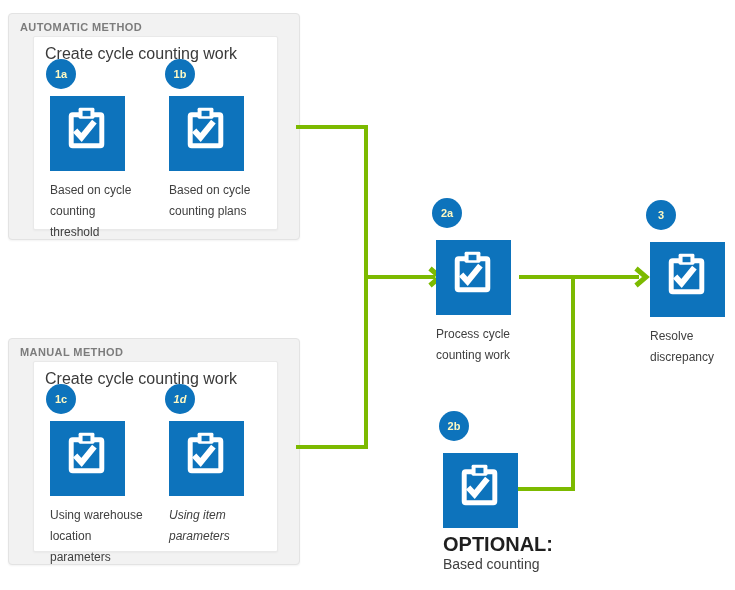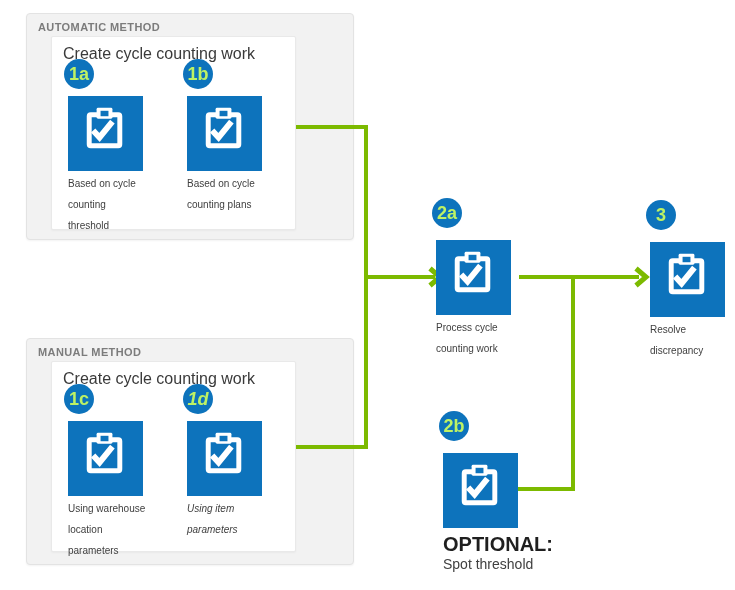--- a/index.html
+++ b/index.html
@@ -10,39 +10,39 @@
   html,body{background:#fff;}
   body{font-family:"Liberation Sans", sans-serif;color:var(--text);}
   .canvas{position:relative;width:735px;height:590px;background:#fff;overflow:hidden;}
 
   
   .connectors{position:absolute;left:0;top:0;z-index:1;}
   .line{stroke:var(--green);stroke-width:4;fill:none;}
   .arrowhead{stroke:var(--green);stroke-width:5;fill:none;stroke-linecap:butt;stroke-linejoin:miter;}
 
   
-  .panel{position:absolute;left:26px;width:328px;height:227px;background:var(--panelBg);
+  .panel{position:absolute;left:8px;width:292px;height:227px;background:var(--panelBg);
          border:1px solid var(--panelBorder);border-radius:4px;box-shadow:0 1px 2px rgba(0,0,0,.05);z-index:0;}
   .panel.automatic{top:13px;}
   .panel.manual{top:338px;}
   .panel-header{padding:7px 0 0 11px;font-size:11px;font-weight:bold;letter-spacing:.4px;color:var(--muted);}
   .panel-inner{position:absolute;left:24px;top:22px;width:245px;background:#fff;
                border:1px solid var(--innerBorder);border-radius:2px;box-shadow:0 1px 2px rgba(0,0,0,.04);}
   .panel.automatic .panel-inner{height:194px;}
   .panel.manual .panel-inner{height:191px;}
   .inner-title{padding:8px 0 0 11px;font-size:16px;color:#3a3a3a;}
 
   
   .node{position:absolute;width:118px;z-index:2;}
   .node .badge{width:30px;height:30px;margin-left:-4px;border-radius:50%;background:var(--blue);
-               color:#bef264;font-size:18px;font-weight:bold;text-align:center;line-height:30px;}
+               color:#fef9c3;font-size:11px;font-weight:bold;text-align:center;line-height:30px;}
   .node .tile{width:75px;height:75px;margin-top:7px;background:var(--blue);}
   .node.standalone .tile{margin-top:12px;}
   .node .tile svg{display:block;width:75px;height:75px;}
-  .node .label{margin-top:2px;font-size:10px;line-height:21px;color:var(--text);white-space:pre-line;}
+  .node .label{margin-top:9px;font-size:12px;line-height:21px;color:var(--text);white-space:pre-line;}
   .node .label-bold{margin-top:6px;font-size:20px;line-height:20px;font-weight:bold;color:var(--dark);}
   .node .label-plain{font-size:14px;line-height:20px;color:var(--text);}
 
   .n1a{left:16px;top:22px;}  .n1b{left:135px;top:22px;}
   .n1c{left:16px;top:22px;}  .n1d{left:135px;top:22px;font-style:italic;}
   .n2a{left:436px;top:198px;}
   .n3 {left:650px;top:200px;}
   .n2b{left:443px;top:411px;}
 
   
@@ -169,16 +169,16 @@
     <div class="badge">2b</div>
     <div class="tile">
       <svg viewBox="0 0 76 76" aria-hidden="true">
         <rect class="clip-board" x="21.5" y="19" width="31" height="31.5" rx="1.5"></rect>
         <rect class="clip-top" x="29" y="12" width="16" height="11" rx="1.5"></rect>
         <rect class="clip-notch" x="33" y="15" width="8" height="5.5"></rect>
         <path class="clip-check" d="M25.5 35 L32 42 L45 26"></path>
       </svg>
     </div>
     <div class="label-bold">OPTIONAL:</div>
-    <div class="label-plain">Spot threshold</div>
+    <div class="label-plain">Based counting</div>
   </div>
 
 </div>
 
 </body></html>

